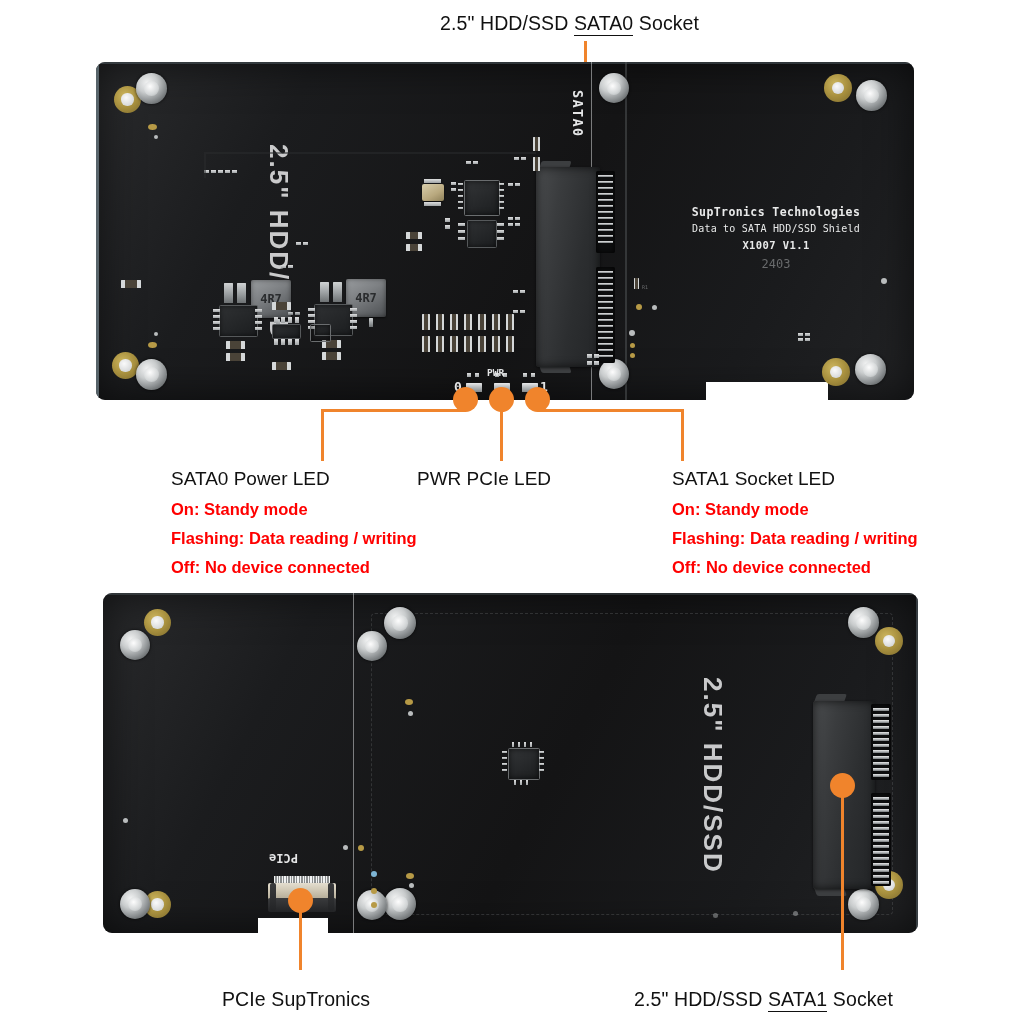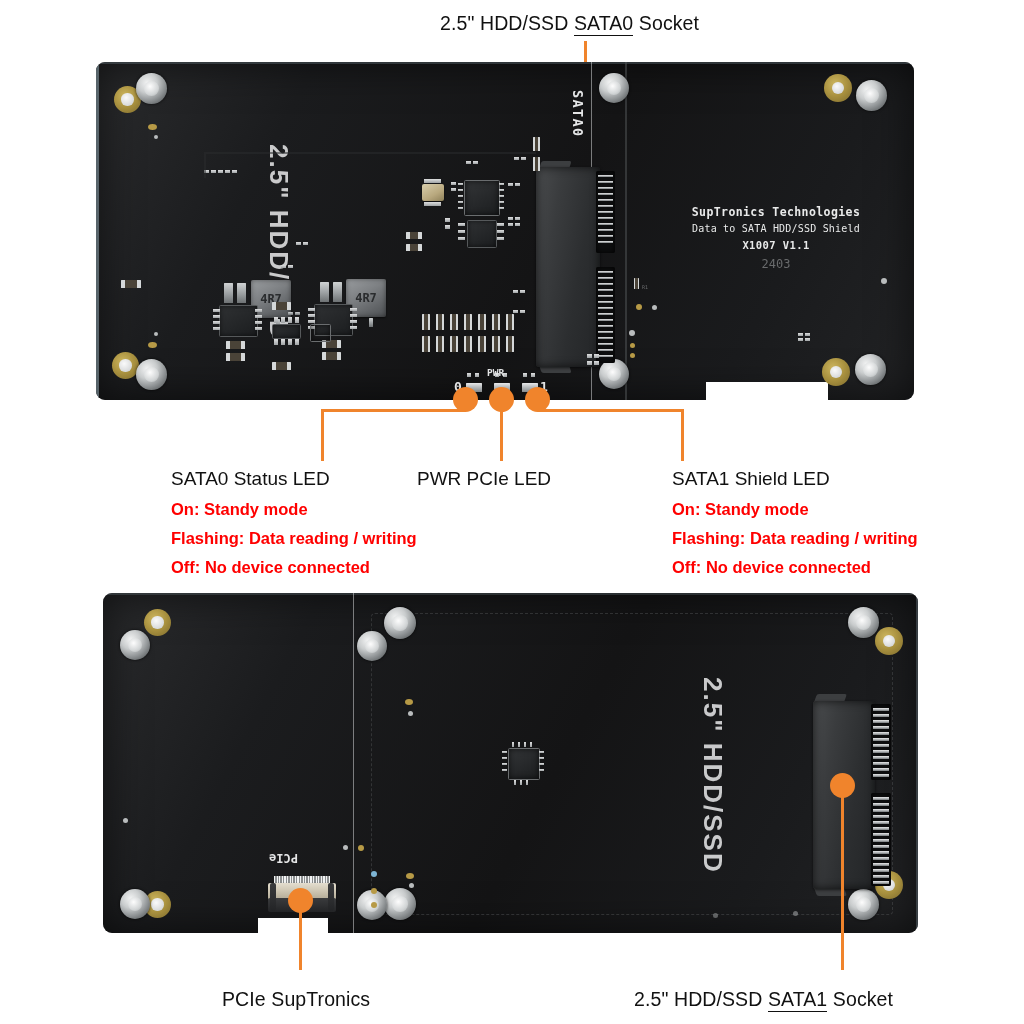--- a/index.html
+++ b/index.html
@@ -332,28 +332,28 @@
   <div class="dot" style="left:525px;top:387px;width:25px;height:25px;"></div>
 
   <div class="ln" style="left:321px;top:409px;width:145px;height:2.5px;"></div>
   <div class="ln" style="left:321px;top:409px;width:2.5px;height:52px;"></div>
 
   <div class="ln" style="left:500px;top:409px;width:2.5px;height:52px;"></div>
 
   <div class="ln" style="left:538px;top:409px;width:145px;height:2.5px;"></div>
   <div class="ln" style="left:681px;top:409px;width:2.5px;height:52px;"></div>
 
-  <div class="lbl" style="left:171px;top:468px;">SATA0 Status LED</div>
+  <div class="lbl" style="left:171px;top:468px;">SATA0 Power LED</div>
   <div class="red" style="left:171px;top:500px;">On: Standy mode</div>
   <div class="red" style="left:171px;top:529px;">Flashing: Data reading / writing</div>
   <div class="red" style="left:171px;top:558px;">Off: No device connected</div>
 
   <div class="lbl" style="left:417px;top:468px;">PWR PCIe LED</div>
 
-  <div class="lbl" style="left:672px;top:468px;">SATA1 Shield LED</div>
+  <div class="lbl" style="left:672px;top:468px;">SATA1 Socket LED</div>
   <div class="red" style="left:672px;top:500px;">On: Standy mode</div>
   <div class="red" style="left:672px;top:529px;">Flashing: Data reading / writing</div>
   <div class="red" style="left:672px;top:558px;">Off: No device connected</div>
 
   <div class="board bd-a" style="left:103px;top:593px;width:815px;height:340px;">
 
     <div class="edge-hl" style="left:0;top:0;width:815px;height:2px;opacity:.3;"></div>
     <div class="edge-hl" style="left:813px;top:0;width:2px;height:340px;opacity:.4;"></div>
 
     <div class="foot" style="left:250px;top:-8px;width:608px;height:353px;"></div>

